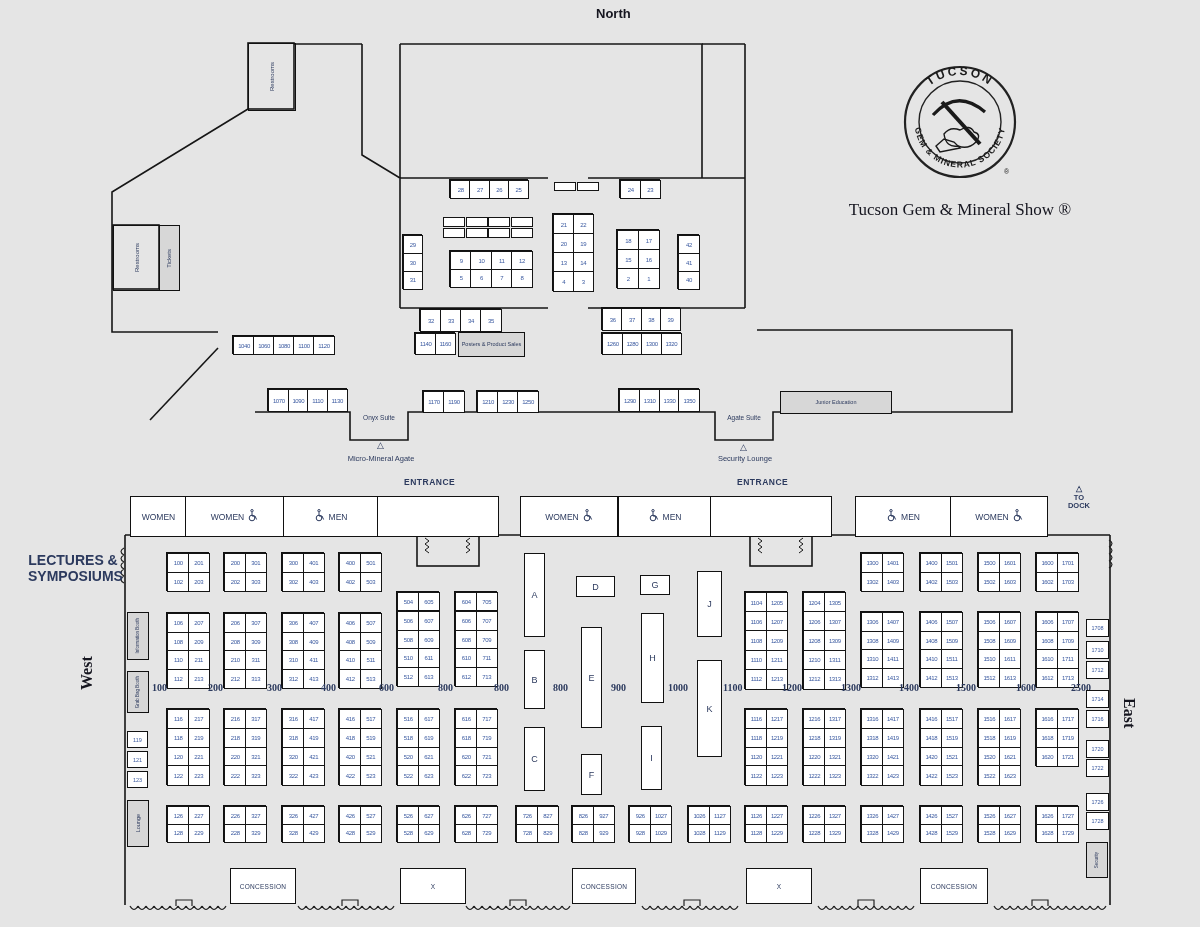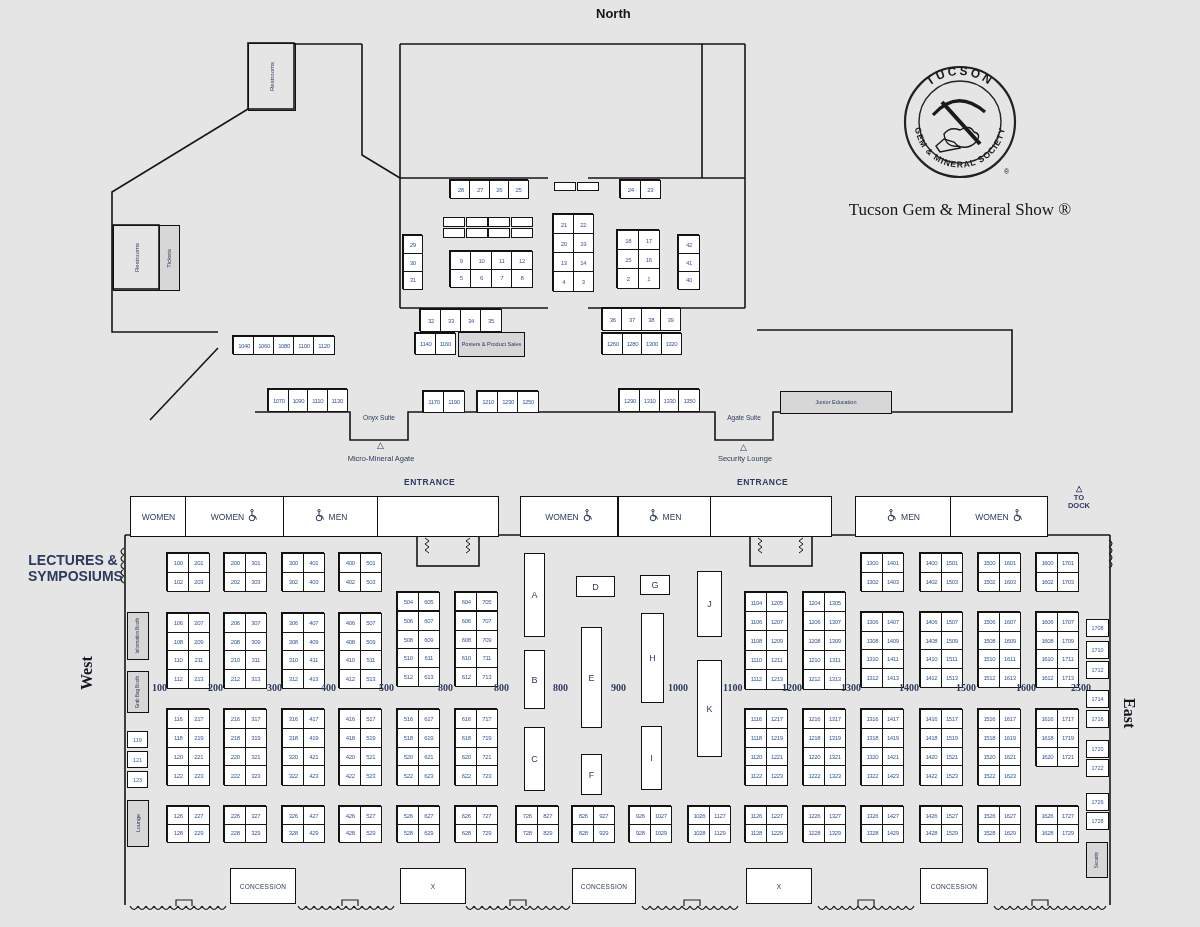--- a/index.html
+++ b/index.html
@@ -666,21 +666,21 @@
     <div class="letter" style="left: 581px; top: 754px; width: 19px; height: 39px;">F</div>
     <div class="letter" style="left: 640px; top: 575px; width: 28px; height: 18px;">G</div>
     <div class="letter" style="left: 641px; top: 613px; width: 21px; height: 88px;">H</div>
     <div class="letter" style="left: 641px; top: 726px; width: 19px; height: 62px;">I</div>
     <div class="letter" style="left: 697px; top: 571px; width: 23px; height: 64px;">J</div>
     <div class="letter" style="left: 697px; top: 660px; width: 23px; height: 95px;">K</div>
     <div class="aisle" style="left: 152px; top: 682px;">100</div>
     <div class="aisle" style="left: 208px; top: 682px;">200</div>
     <div class="aisle" style="left: 267px; top: 682px;">300</div>
     <div class="aisle" style="left: 321px; top: 682px;">400</div>
-    <div class="aisle" style="left: 379px; top: 682px;">500</div>
+    <div class="aisle" style="left: 379px; top: 682px;">600</div>
     <div class="aisle" style="left: 438px; top: 682px;">800</div>
     <div class="aisle" style="left: 494px; top: 682px;">800</div>
     <div class="aisle" style="left: 553px; top: 682px;">800</div>
     <div class="aisle" style="left: 611px; top: 682px;">900</div>
     <div class="aisle" style="left: 668px; top: 682px;">1000</div>
     <div class="aisle" style="left: 723px; top: 682px;">1100</div>
     <div class="aisle" style="left: 782px; top: 682px;">1200</div>
     <div class="aisle" style="left: 841px; top: 682px;">1300</div>
     <div class="aisle" style="left: 899px; top: 682px;">1400</div>
     <div class="aisle" style="left: 956px; top: 682px;">1500</div>

